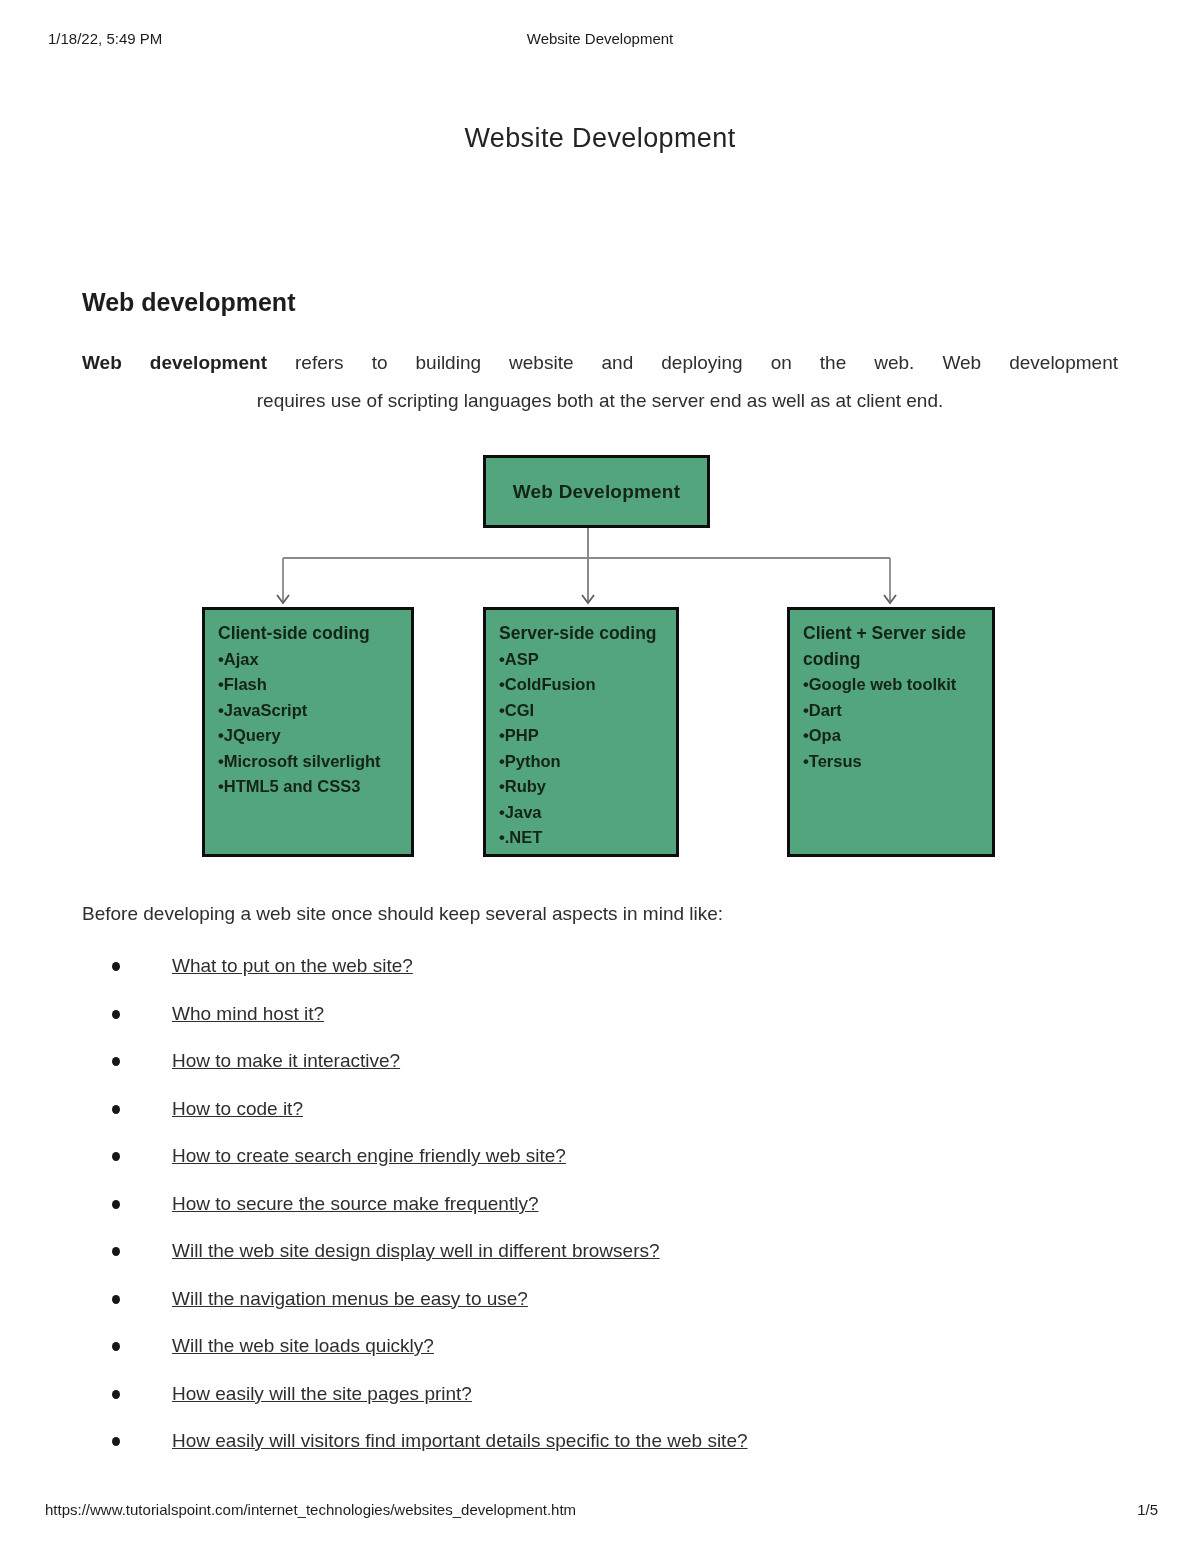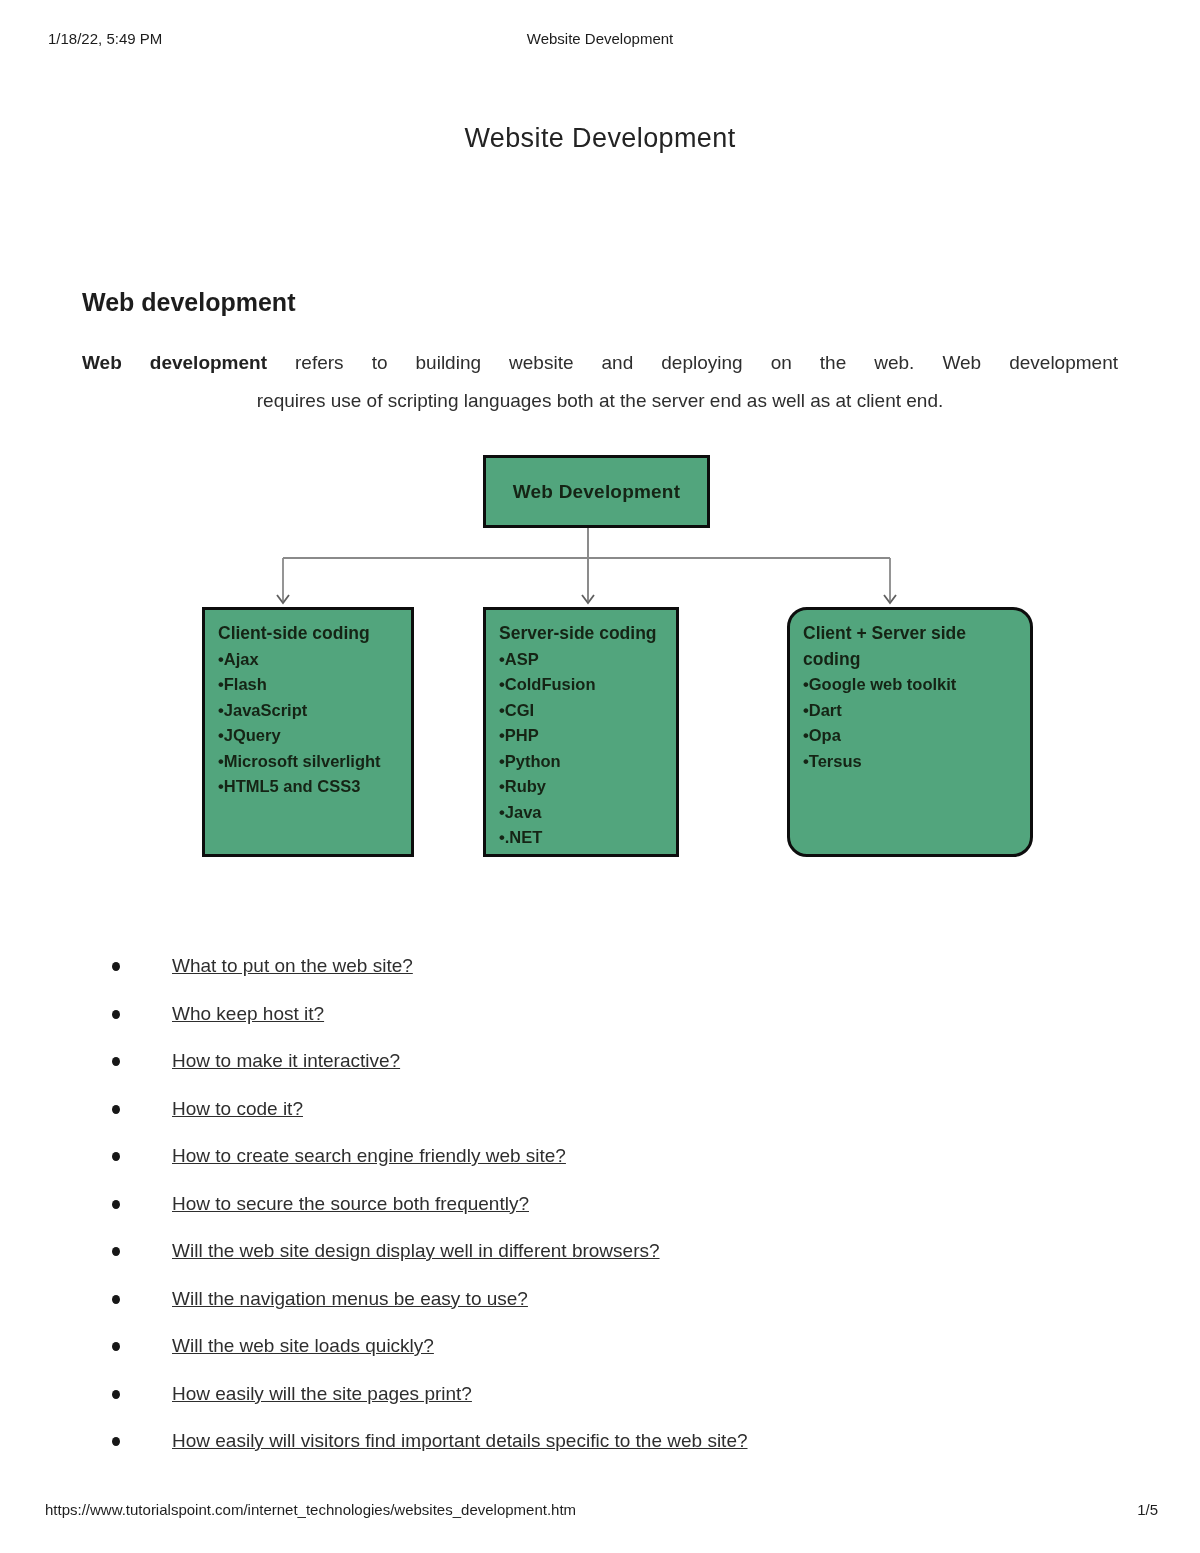--- a/index.html
+++ b/index.html
@@ -48,21 +48,21 @@
     box-sizing:border-box; color:#152415;
   }
   .dbox.root {
     left:483px; top:5px; width:227px; height:73px;
     display:flex; align-items:center; justify-content:center;
     font-size:19px; font-weight:bold; letter-spacing:0.2px;
   }
   .dbox.child { top:157px; height:250px; padding:11px 17px 0 13px; }
   .dbox.b1 { left:202px; width:212px; }
   .dbox.b2 { left:483px; width:196px; }
-  .dbox.b3 { left:787px; width:246px;border-radius:20px; }
+  .dbox.b3 { left:787px; width:208px; }
   .dbox-title { font-size:17.5px; font-weight:bold; line-height:25.5px; }
   .dbox-item  { font-size:16.5px; font-weight:bold; line-height:25.5px; white-space:nowrap; }
 
   
   .aspects-intro {
     position:absolute; top:903px; left:82px; width:1036px; margin:0;
     font-size:19px; color:#2e2e2e;
   }
   .bullets { position:absolute; top:955px; left:82px; width:1040px; }
   .bullet-row { display:flex; align-items:flex-start; margin-bottom:26.5px; padding-left:30px; }
@@ -138,45 +138,46 @@
 
     <div class="dbox child b3">
       <div class="dbox-title">Client + Server side coding</div>
       <div class="dbox-item">•Google web toolkit</div>
       <div class="dbox-item">•Dart</div>
       <div class="dbox-item">•Opa</div>
       <div class="dbox-item">•Tersus</div>
     </div>
   </div>
 
+  <p class="aspects-intro">Before developing a web site once should keep several aspects in mind like:</p>
 
   <div class="bullets">
     <div class="bullet-row">
       <span class="dot"></span>
       <span class="bullet-text">What to put on the web site?</span>
     </div>
     <div class="bullet-row">
       <span class="dot"></span>
-      <span class="bullet-text">Who keep host it?</span>
+      <span class="bullet-text">Who mind host it?</span>
     </div>
     <div class="bullet-row">
       <span class="dot"></span>
       <span class="bullet-text">How to make it interactive?</span>
     </div>
     <div class="bullet-row">
       <span class="dot"></span>
       <span class="bullet-text">How to code it?</span>
     </div>
     <div class="bullet-row">
       <span class="dot"></span>
       <span class="bullet-text">How to create search engine friendly web site?</span>
     </div>
     <div class="bullet-row">
       <span class="dot"></span>
-      <span class="bullet-text">How to secure the source both frequently?</span>
+      <span class="bullet-text">How to secure the source make frequently?</span>
     </div>
     <div class="bullet-row">
       <span class="dot"></span>
       <span class="bullet-text">Will the web site design display well in different browsers?</span>
     </div>
     <div class="bullet-row">
       <span class="dot"></span>
       <span class="bullet-text">Will the navigation menus be easy to use?</span>
     </div>
     <div class="bullet-row">

